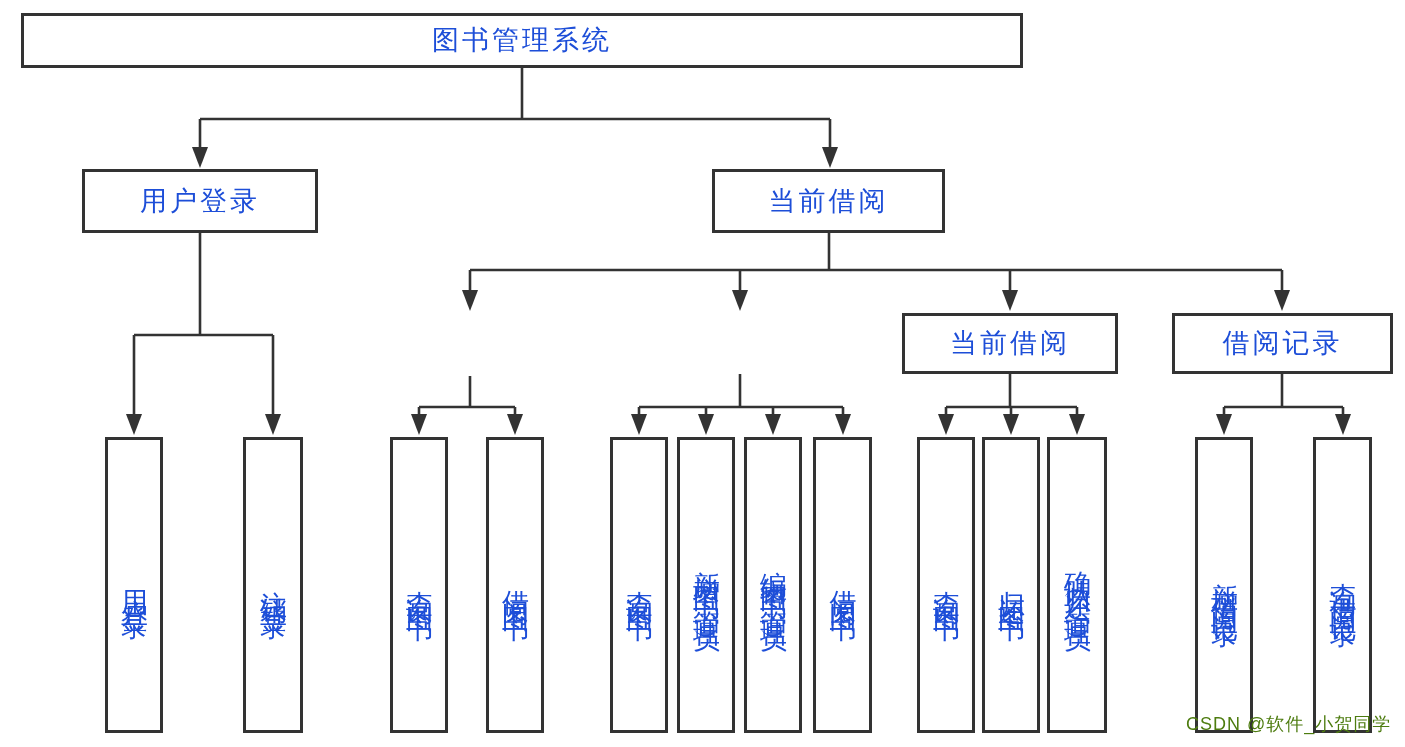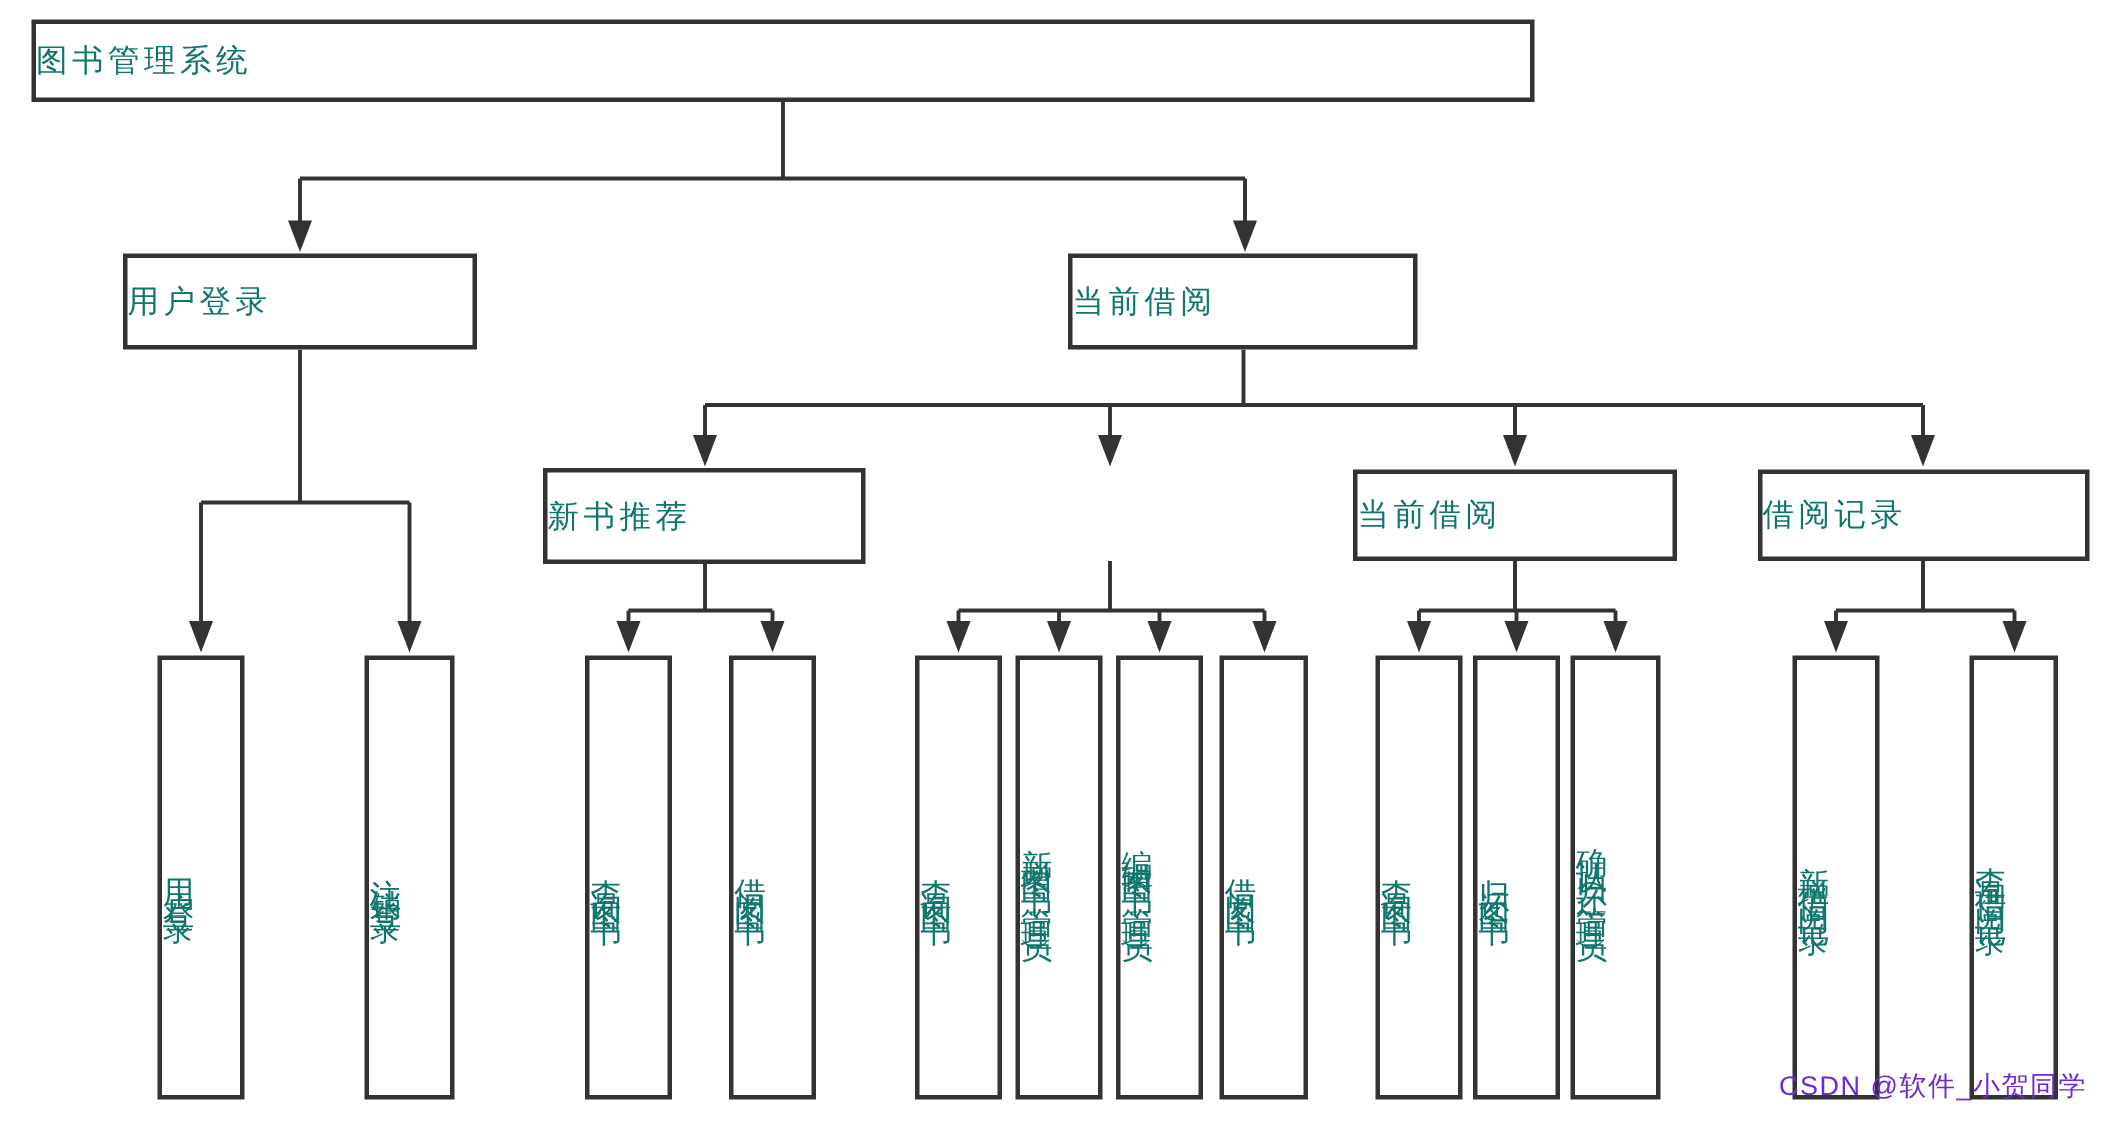--- a/index.html
+++ b/index.html
@@ -3,30 +3,30 @@
 <meta charset="utf-8">
 <style>
   html,body{margin:0;padding:0;background:#ffffff;}
   .canvas{
     position:relative;width:1405px;height:747px;background:#ffffff;overflow:hidden;
     font-family:"Liberation Sans", sans-serif;
   }
   .connectors{position:absolute;left:0;top:0;width:1405px;height:747px;}
   .box{
     position:absolute;box-sizing:border-box;border:3px solid #333333;background:#ffffff;
-    display:flex;align-items:center;
-    color:#0f766e;font-size:21px;letter-spacing:3px;line-height:1;
+    display:flex;align-items:center;justify-content:center;
+    color:#1d4ed8;font-size:27px;letter-spacing:3px;line-height:1;
   }
   .box span{display:block;}
   .vbox span{
     writing-mode:vertical-rl;letter-spacing:8px;line-height:1;
   }
   .watermark{
     position:absolute;left:1186px;top:712px;
-    color:#6d28d9;font-size:18px;letter-spacing:1px;white-space:nowrap;
+    color:#4d7c0f;font-size:18px;letter-spacing:1px;white-space:nowrap;
   }
   svg line{stroke:#333333;stroke-width:2.6;}
   svg polygon{fill:#333333;stroke:none;}
 </style>
 </head>
 <body>
 
 <div class="canvas">
 
   <svg class="connectors" viewBox="0 0 1405 747">
@@ -95,23 +95,20 @@
     <span>图书管理系统</span>
   </div>
 
   <div class="box" style="left:82px;top:169px;width:236px;height:64px;">
     <span>用户登录</span>
   </div>
   <div class="box" style="left:712px;top:169px;width:233px;height:64px;">
     <span>当前借阅</span>
   </div>
 
-  <div class="box" style="left:362px;top:312px;width:215px;height:64px;">
-    <span>新书推荐</span>
-  </div>
   <div class="box" style="left:902px;top:313px;width:216px;height:61px;">
     <span>当前借阅</span>
   </div>
   <div class="box" style="left:1172px;top:313px;width:221px;height:61px;">
     <span>借阅记录</span>
   </div>
 
   <div class="box vbox" style="left:105px;top:437px;width:58px;height:296px;">
     <span>用户登录</span>
   </div>

